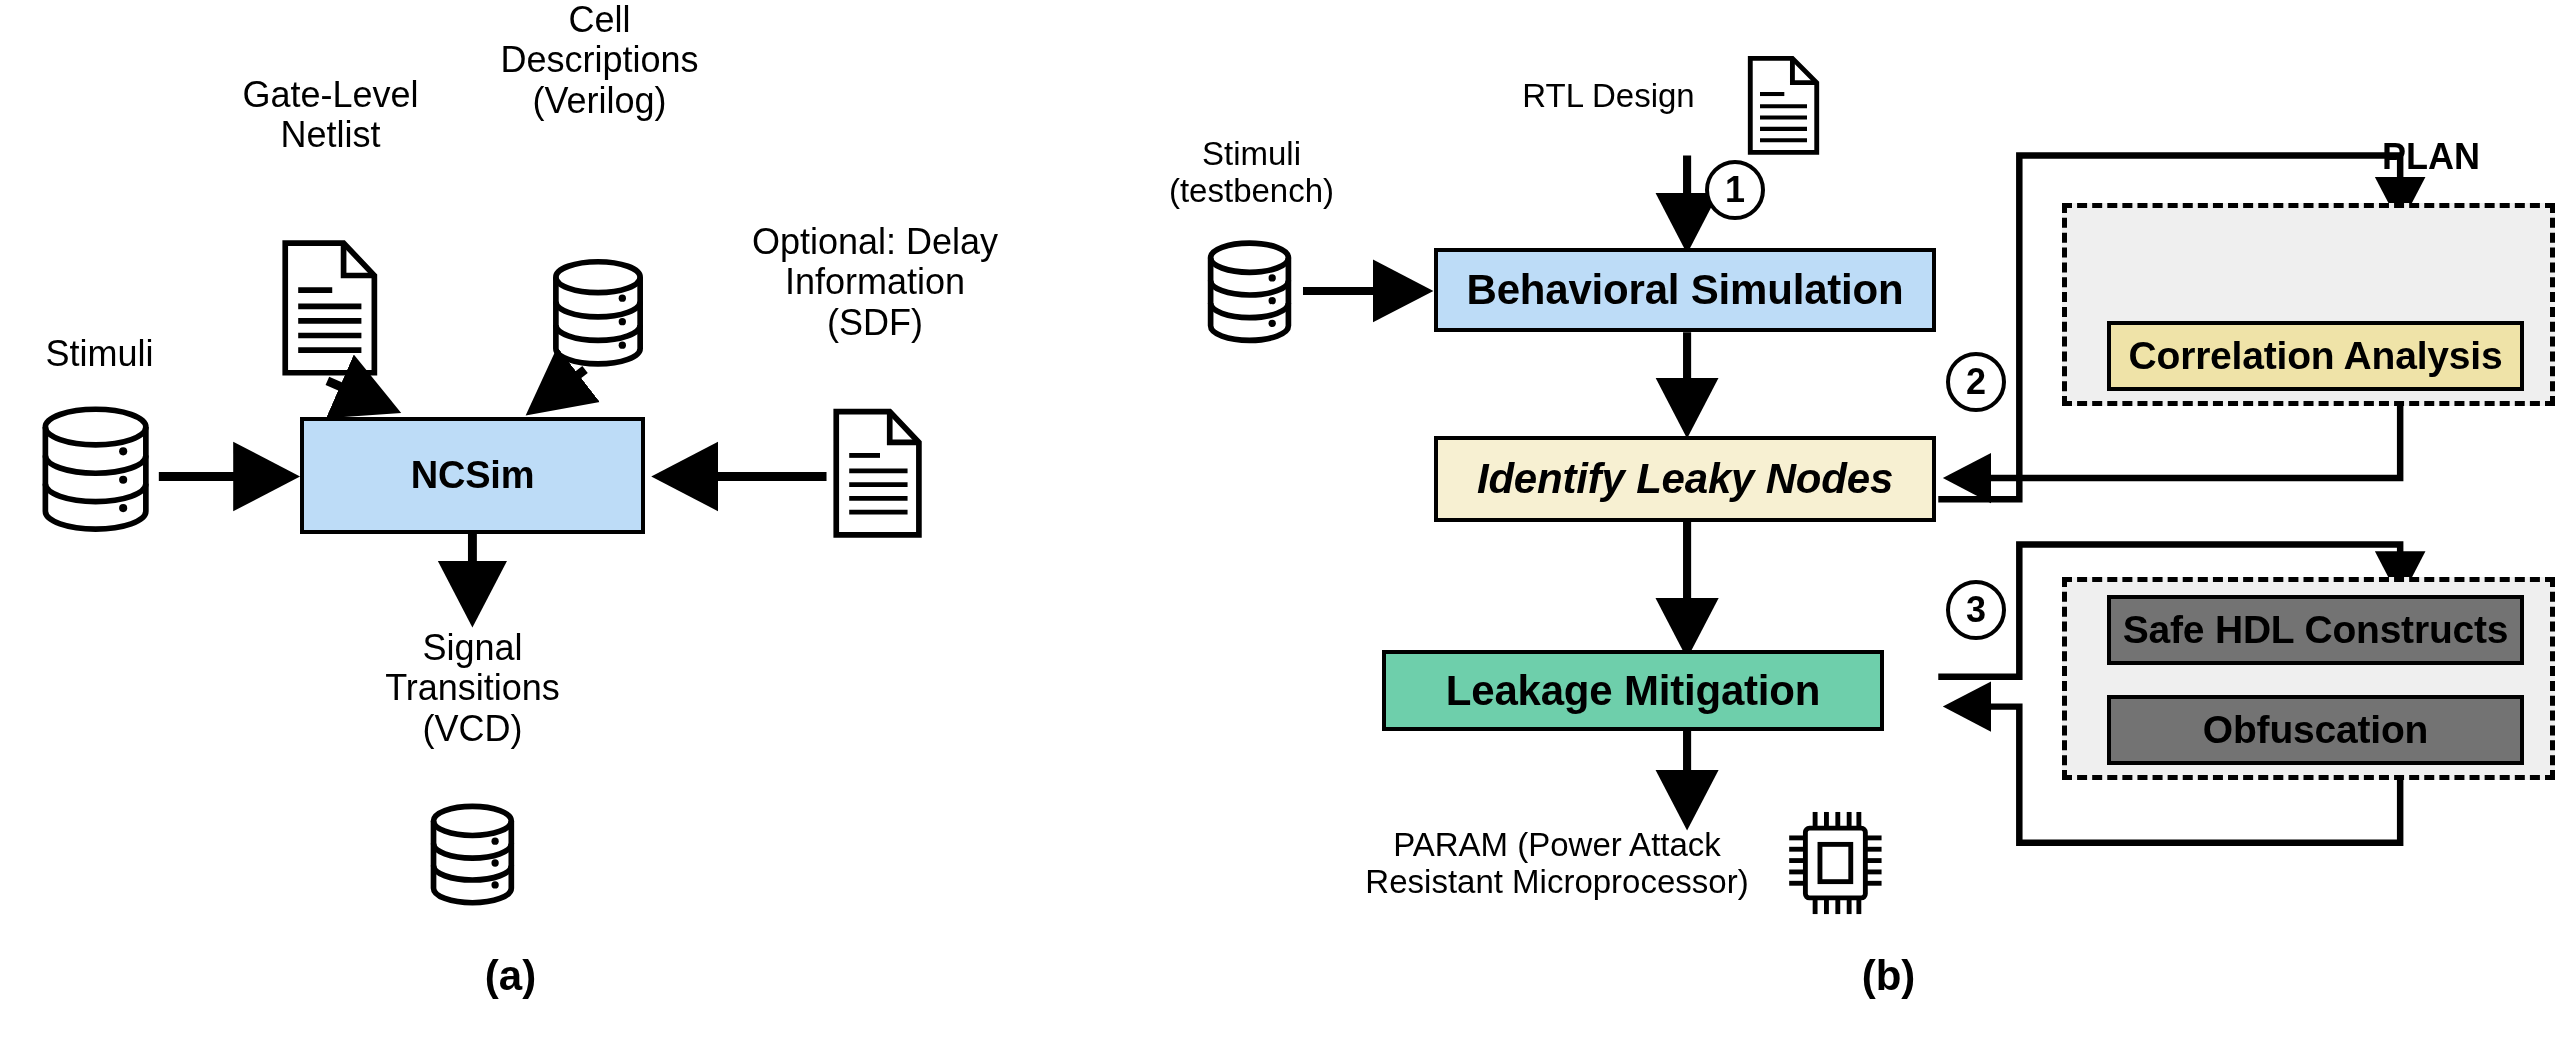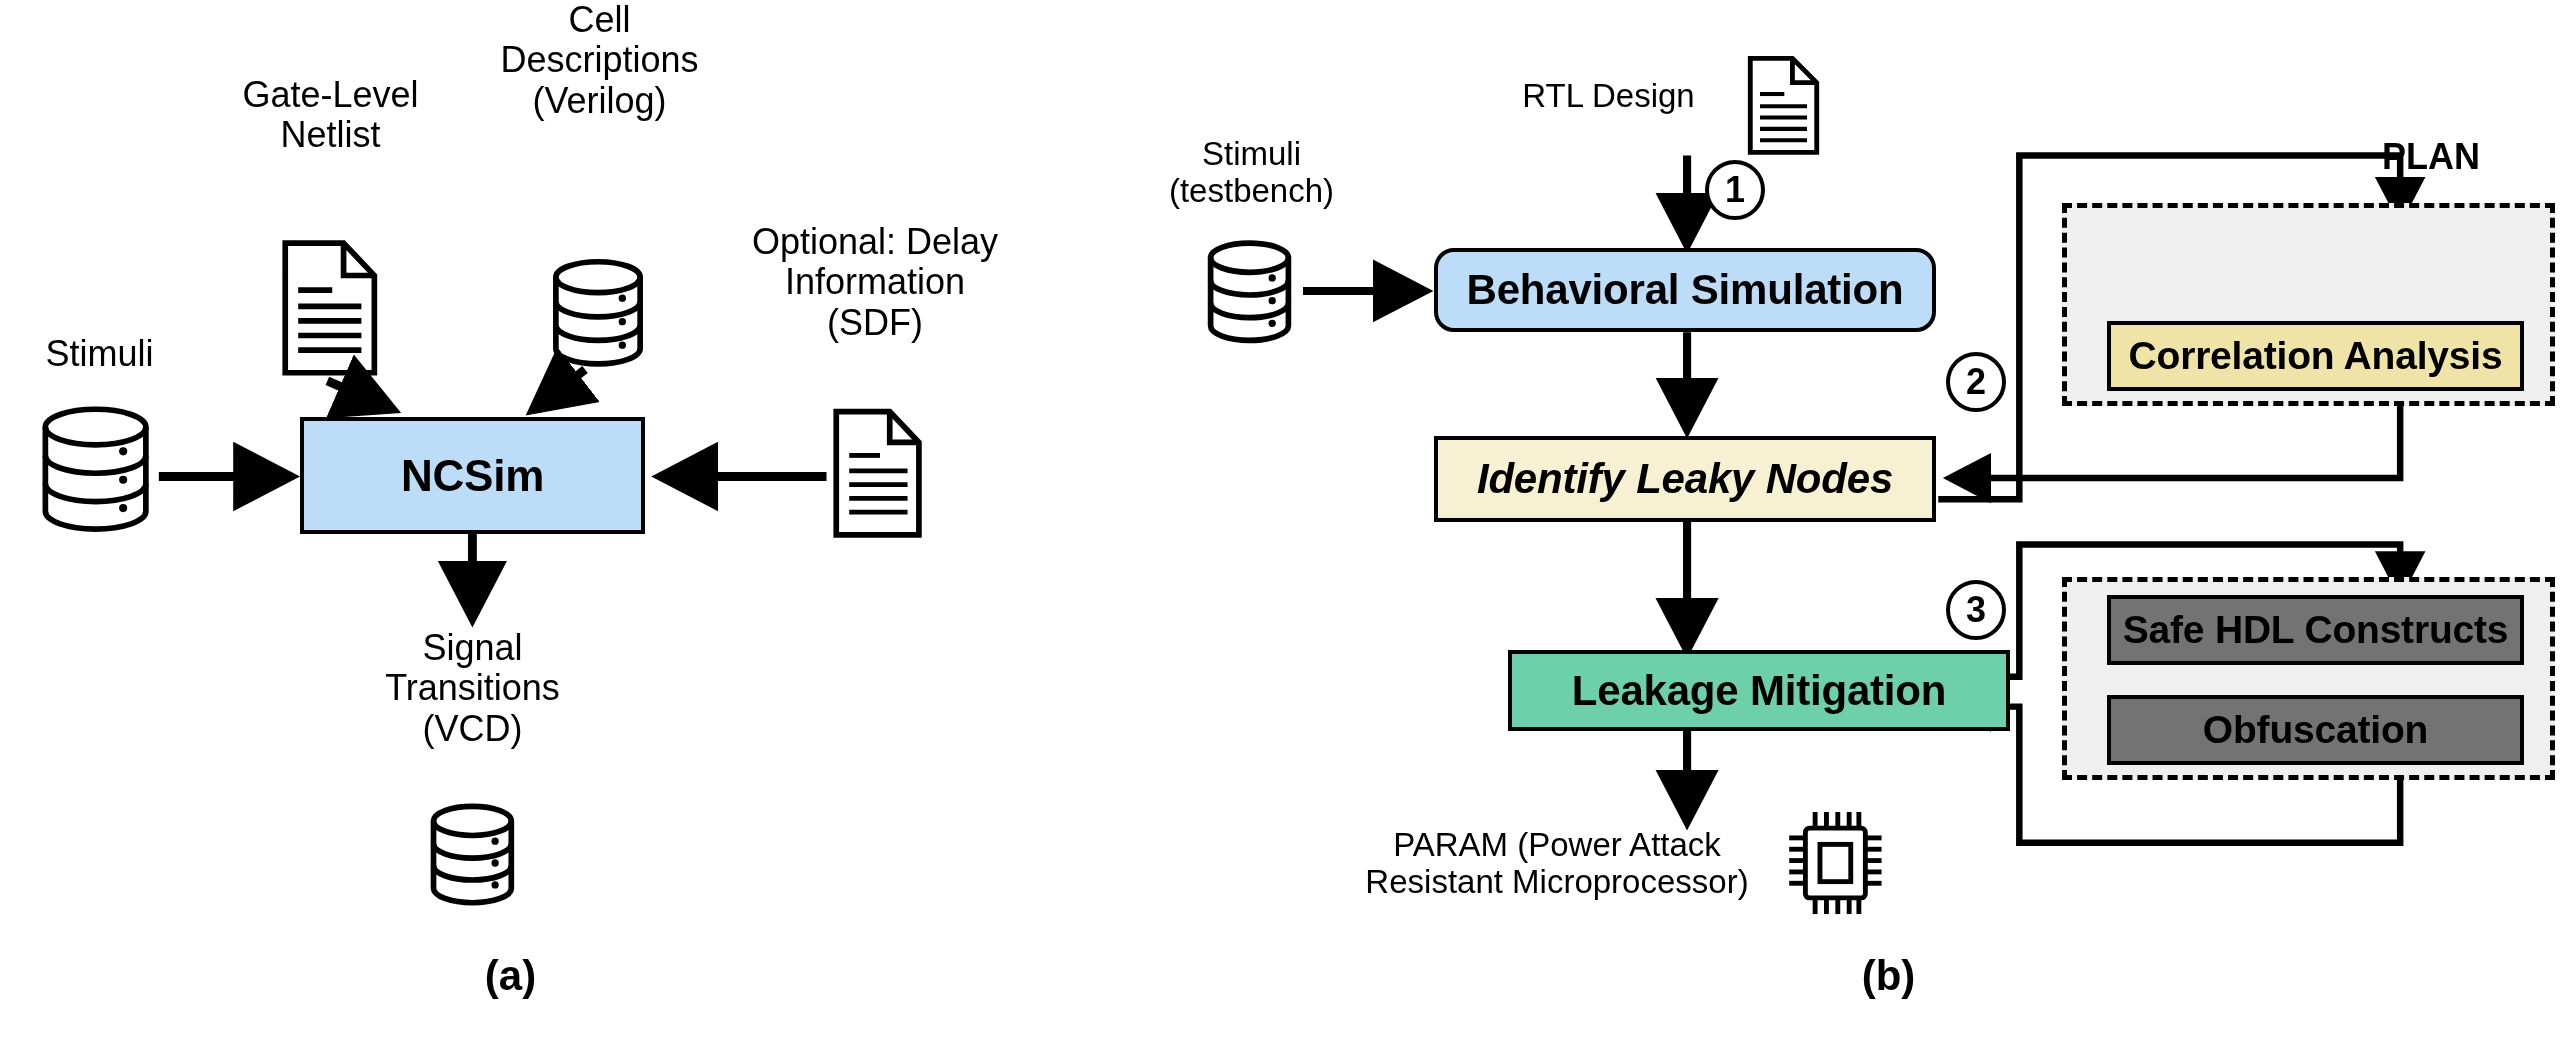--- a/index.html
+++ b/index.html
@@ -19,21 +19,21 @@
   .box{position:absolute;box-sizing:border-box;border:4.9px solid #000;
        display:flex;align-items:center;justify-content:center;
        font-weight:700;font-family:"Liberation Sans", sans-serif;color:#000;
        text-align:center;letter-spacing:-0.2px;}
   .box-blue{background:#bddcf7;}
   .box-cream{background:#f7f0d2;font-style:italic;}
   .box-teal{background:#6ecfab;}
   .box-yellow{background:#efe3a8;}
   .box-green{background:#737373;}
 
-  .ncsim{font-size:44px;}
+  .ncsim{font-size:38px;}
   .stage{font-size:42px;}
   .sub{font-size:39px;}
 
   
   .plan-group{position:absolute;box-sizing:border-box;border:5.7px dashed #000;
               background:#efefef;}
   .plan-title{position:absolute;font-size:36px;font-weight:700;}
 
   
   .step{position:absolute;box-sizing:border-box;border:4px solid #000;
@@ -210,25 +210,25 @@
 Transitions
 (VCD)</div>
 
   <div class="caption" style="left:405px;top:952px;width:211px;">(a)</div>
 
   <div class="lbl lbl-small" style="left:1134px;top:136px;width:235px;">Stimuli
 (testbench)</div>
 
   <div class="lbl lbl-small" style="left:1483px;top:78px;width:251px;">RTL Design</div>
 
-  <div class="box box-blue stage" style="left:1434px;top:248px;width:502px;height:84px;border-radius:20px;">Behavioral Simulation</div>
+  <div class="box box-blue stage" style="left:1434px;top:248px;width:502px;height:84px;">Behavioral Simulation</div>
 
   <div class="box box-cream stage" style="left:1434px;top:436px;width:502px;height:86px;">Identify Leaky Nodes</div>
 
-  <div class="box box-teal stage" style="left:1508px;top:650px;width:502px;height:81px;">Leakage Mitigation</div>
+  <div class="box box-teal stage" style="left:1382px;top:650px;width:502px;height:81px;">Leakage Mitigation</div>
 
   <div class="step" style="left:1705px;top:160px;width:60px;height:60px;">1</div>
 
   <div class="step" style="left:1946px;top:352px;width:60px;height:60px;">2</div>
 
   <div class="step" style="left:1946px;top:580px;width:60px;height:60px;">3</div>
 
   <div class="plan-group" style="left:2062px;top:203px;width:493px;height:203px;"></div>
   <div class="plan-title" style="left:2382px;top:136px;">PLAN</div>
 

